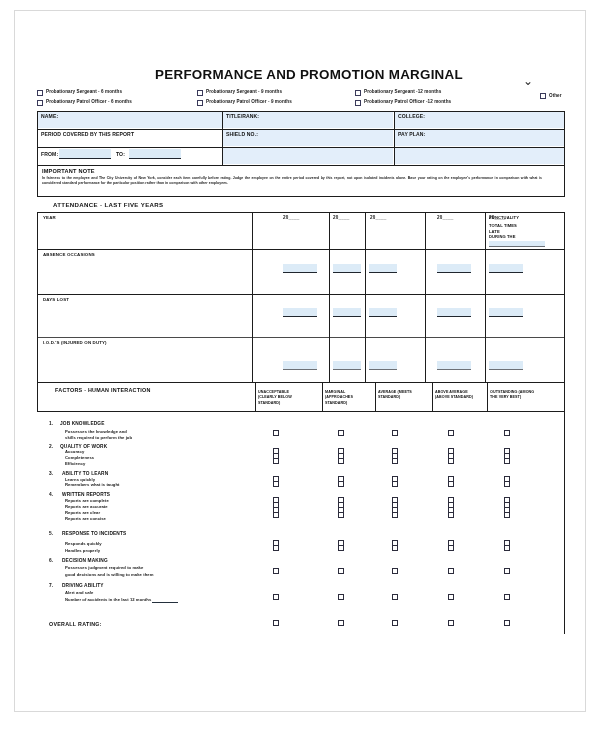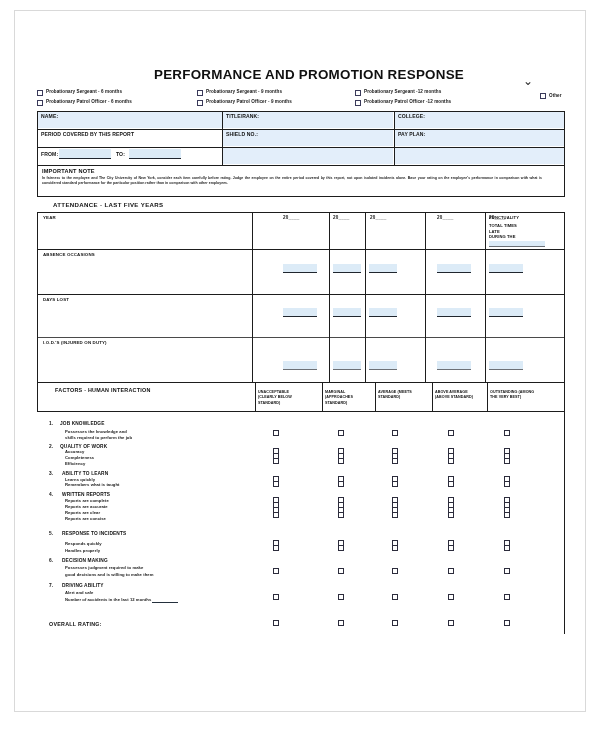--- a/index.html
+++ b/index.html
@@ -260,21 +260,21 @@
     border-bottom: 1px solid #2c2c3c;
   }
   .rstack i:last-child { border-bottom: none; }
 </style>
 </head>
 <body>
 
 <div id="page">
   <div id="sheet">
 
-    <div class="doc-title">PERFORMANCE AND PROMOTION RESPONSE</div>
+    <div class="doc-title">PERFORMANCE AND PROMOTION MARGINAL</div>
 
     <div class="cat-band">
 
       <div class="cat-col" style="left:0px;">
         <div class="cat-row">
           <span class="cat-box"></span>
           <span class="cat-lbl">Probationary Sergeant - 6 months</span>
         </div>
         <div class="cat-row">
           <span class="cat-box"></span>

